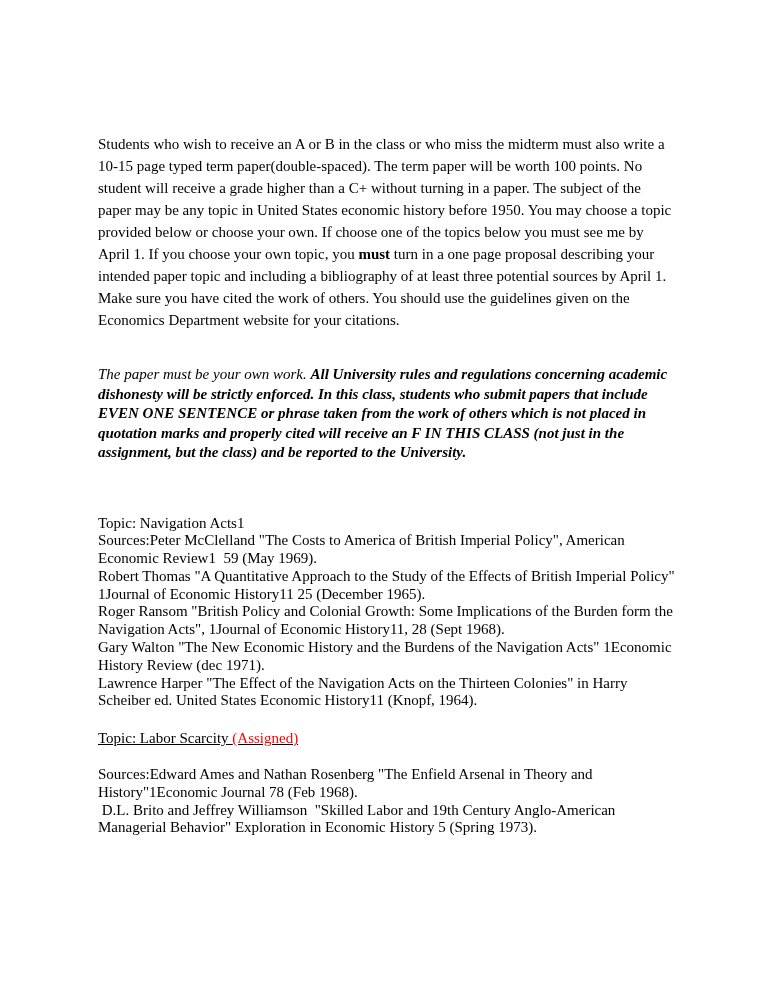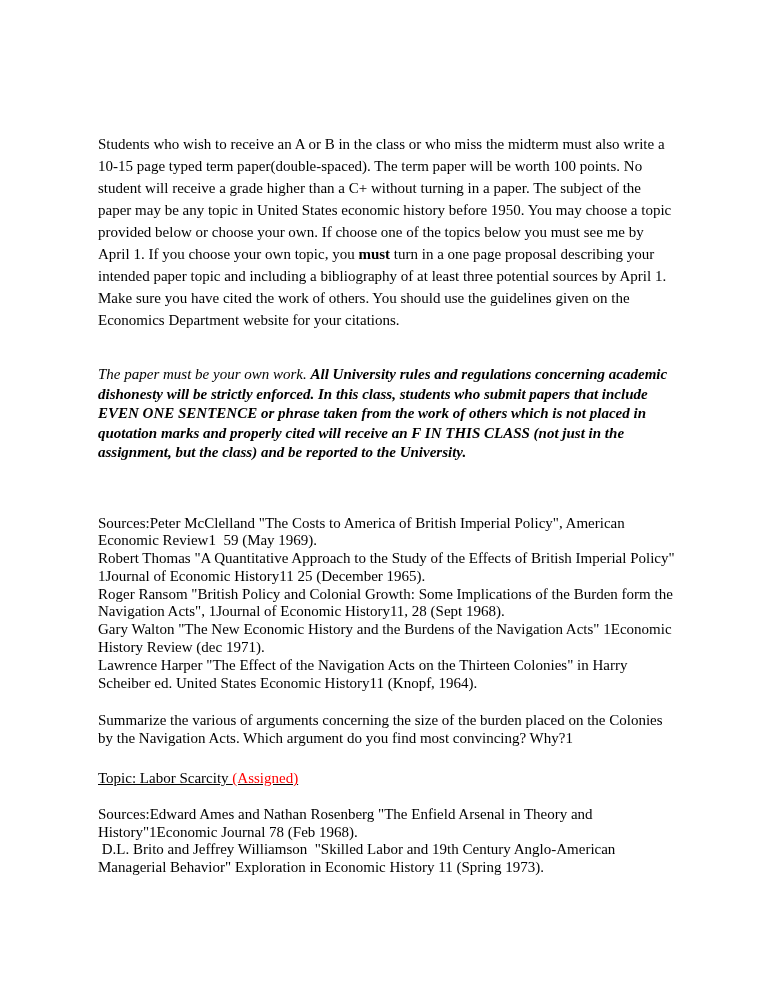--- a/index.html
+++ b/index.html
@@ -42,30 +42,30 @@
 <body>
 
 <div class="page">
   <div class="content">
 
     <p class="para p1"><span class="run">Students who wish to receive an A or B in the class or who miss the midterm must also write a 10-15 page typed term paper(double-spaced). The term paper will be worth 100 points. No student will receive a grade higher than a C+ without turning in a paper. The subject of the paper may be any topic in United States economic history before 1950. You may choose a topic provided below or choose your own. If choose one of the topics below you must see me by April 1. If you choose your own topic, you </span><b class="run run-bold">must</b><span class="run"> turn in a one page proposal describing your intended paper topic and including a bibliography of at least three potential sources by April 1. Make sure you have cited the work of others. You should use the guidelines given on the Economics Department website for your citations.</span></p>
 
     <p class="para p2"><span class="run">The paper must be your own work. </span><b class="run run-bold">All University rules and regulations concerning academic dishonesty will be strictly enforced. In this class, students who submit papers that include EVEN ONE SENTENCE or phrase taken from the work of others which is not placed in quotation marks and properly cited will receive an F IN THIS CLASS (not just in the assignment, but the class) and be reported to the University.</b></p>
 
     <div class="para p3">
+      <div class="line">Topic: Navigation Acts1</div>
       <div class="line">Sources:Peter McClelland "The Costs to America of British Imperial Policy", American Economic Review1  59 (May 1969).</div>
       <div class="line">Robert Thomas "A Quantitative Approach to the Study of the Effects of British Imperial Policy" 1Journal of Economic History11 25 (December 1965).</div>
       <div class="line">Roger Ransom "British Policy and Colonial Growth: Some Implications of the Burden form the Navigation Acts", 1Journal of Economic History11, 28 (Sept 1968).</div>
       <div class="line">Gary Walton "The New Economic History and the Burdens of the Navigation Acts" 1Economic History Review (dec 1971).</div>
       <div class="line">Lawrence Harper "The Effect of the Navigation Acts on the Thirteen Colonies" in Harry Scheiber ed. United States Economic History11 (Knopf, 1964).</div>
     </div>
 
-    <p class="para p4">Summarize the various of arguments concerning the size of the burden placed on the Colonies by the Navigation Acts. Which argument do you find most convincing? Why?1</p>
 
     <p class="para p5"><span class="run">Topic: Labor Scarcity </span><span class="run red">(Assigned)</span></p>
 
     <div class="para p6">
       <div class="line">Sources:Edward Ames and Nathan Rosenberg "The Enfield Arsenal in Theory and History"1Economic Journal 78 (Feb 1968).</div>
-      <div class="line"> D.L. Brito and Jeffrey Williamson  "Skilled Labor and 19th Century Anglo-American Managerial Behavior" Exploration in Economic History 11 (Spring 1973).</div>
+      <div class="line"> D.L. Brito and Jeffrey Williamson  "Skilled Labor and 19th Century Anglo-American Managerial Behavior" Exploration in Economic History 5 (Spring 1973).</div>
     </div>
 
   </div>
 </div>
 
 </body></html>

